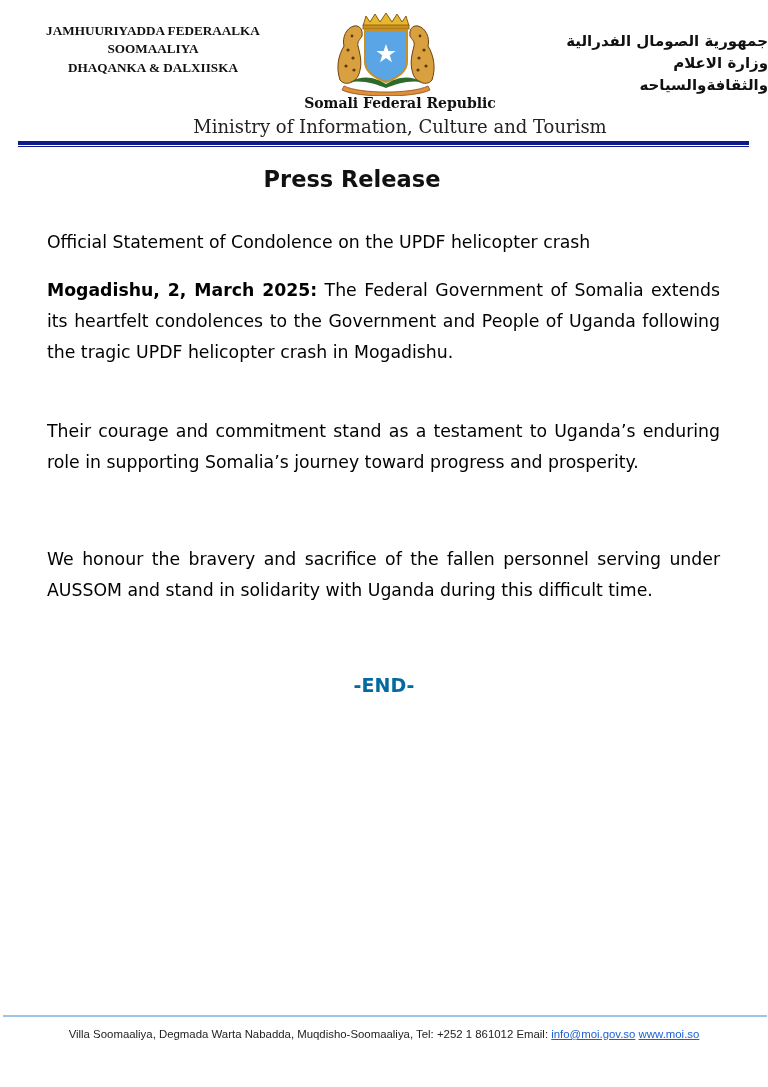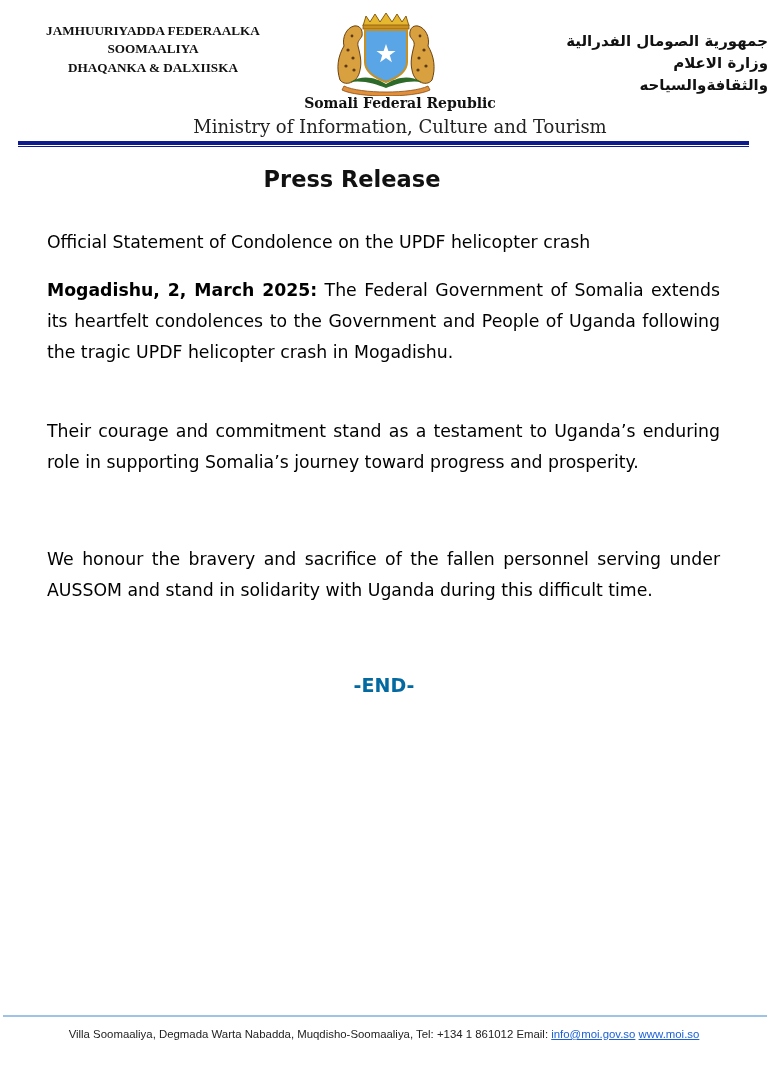--- a/index.html
+++ b/index.html
@@ -125,13 +125,13 @@
 
 <div class="abs para p1"><b>Mogadishu, 2, March 2025:</b><span> The Federal Government of Somalia extends its heartfelt condolences to the Government and People of Uganda following the tragic UPDF helicopter crash in Mogadishu.</span></div>
 
 <div class="abs para p2">Their courage and commitment stand as a testament to Uganda’s enduring role in supporting Somalia’s journey toward progress and prosperity.</div>
 
 <div class="abs para p3">We honour the bravery and sacrifice of the fallen personnel serving under AUSSOM and stand in solidarity with Uganda during this difficult time.</div>
 
 <div class="abs end">-END-</div>
 
 <div class="abs foot-rule"></div>
-<div class="abs footer"><span>Villa Soomaaliya, Degmada Warta Nabadda, Muqdisho-Soomaaliya, Tel: +134 1 861012 Email: </span><a>info@moi.gov.so</a> <a>www.moi.so</a></div>
+<div class="abs footer"><span>Villa Soomaaliya, Degmada Warta Nabadda, Muqdisho-Soomaaliya, Tel: +252 1 861012 Email: </span><a>info@moi.gov.so</a> <a>www.moi.so</a></div>
 
 </body></html>

